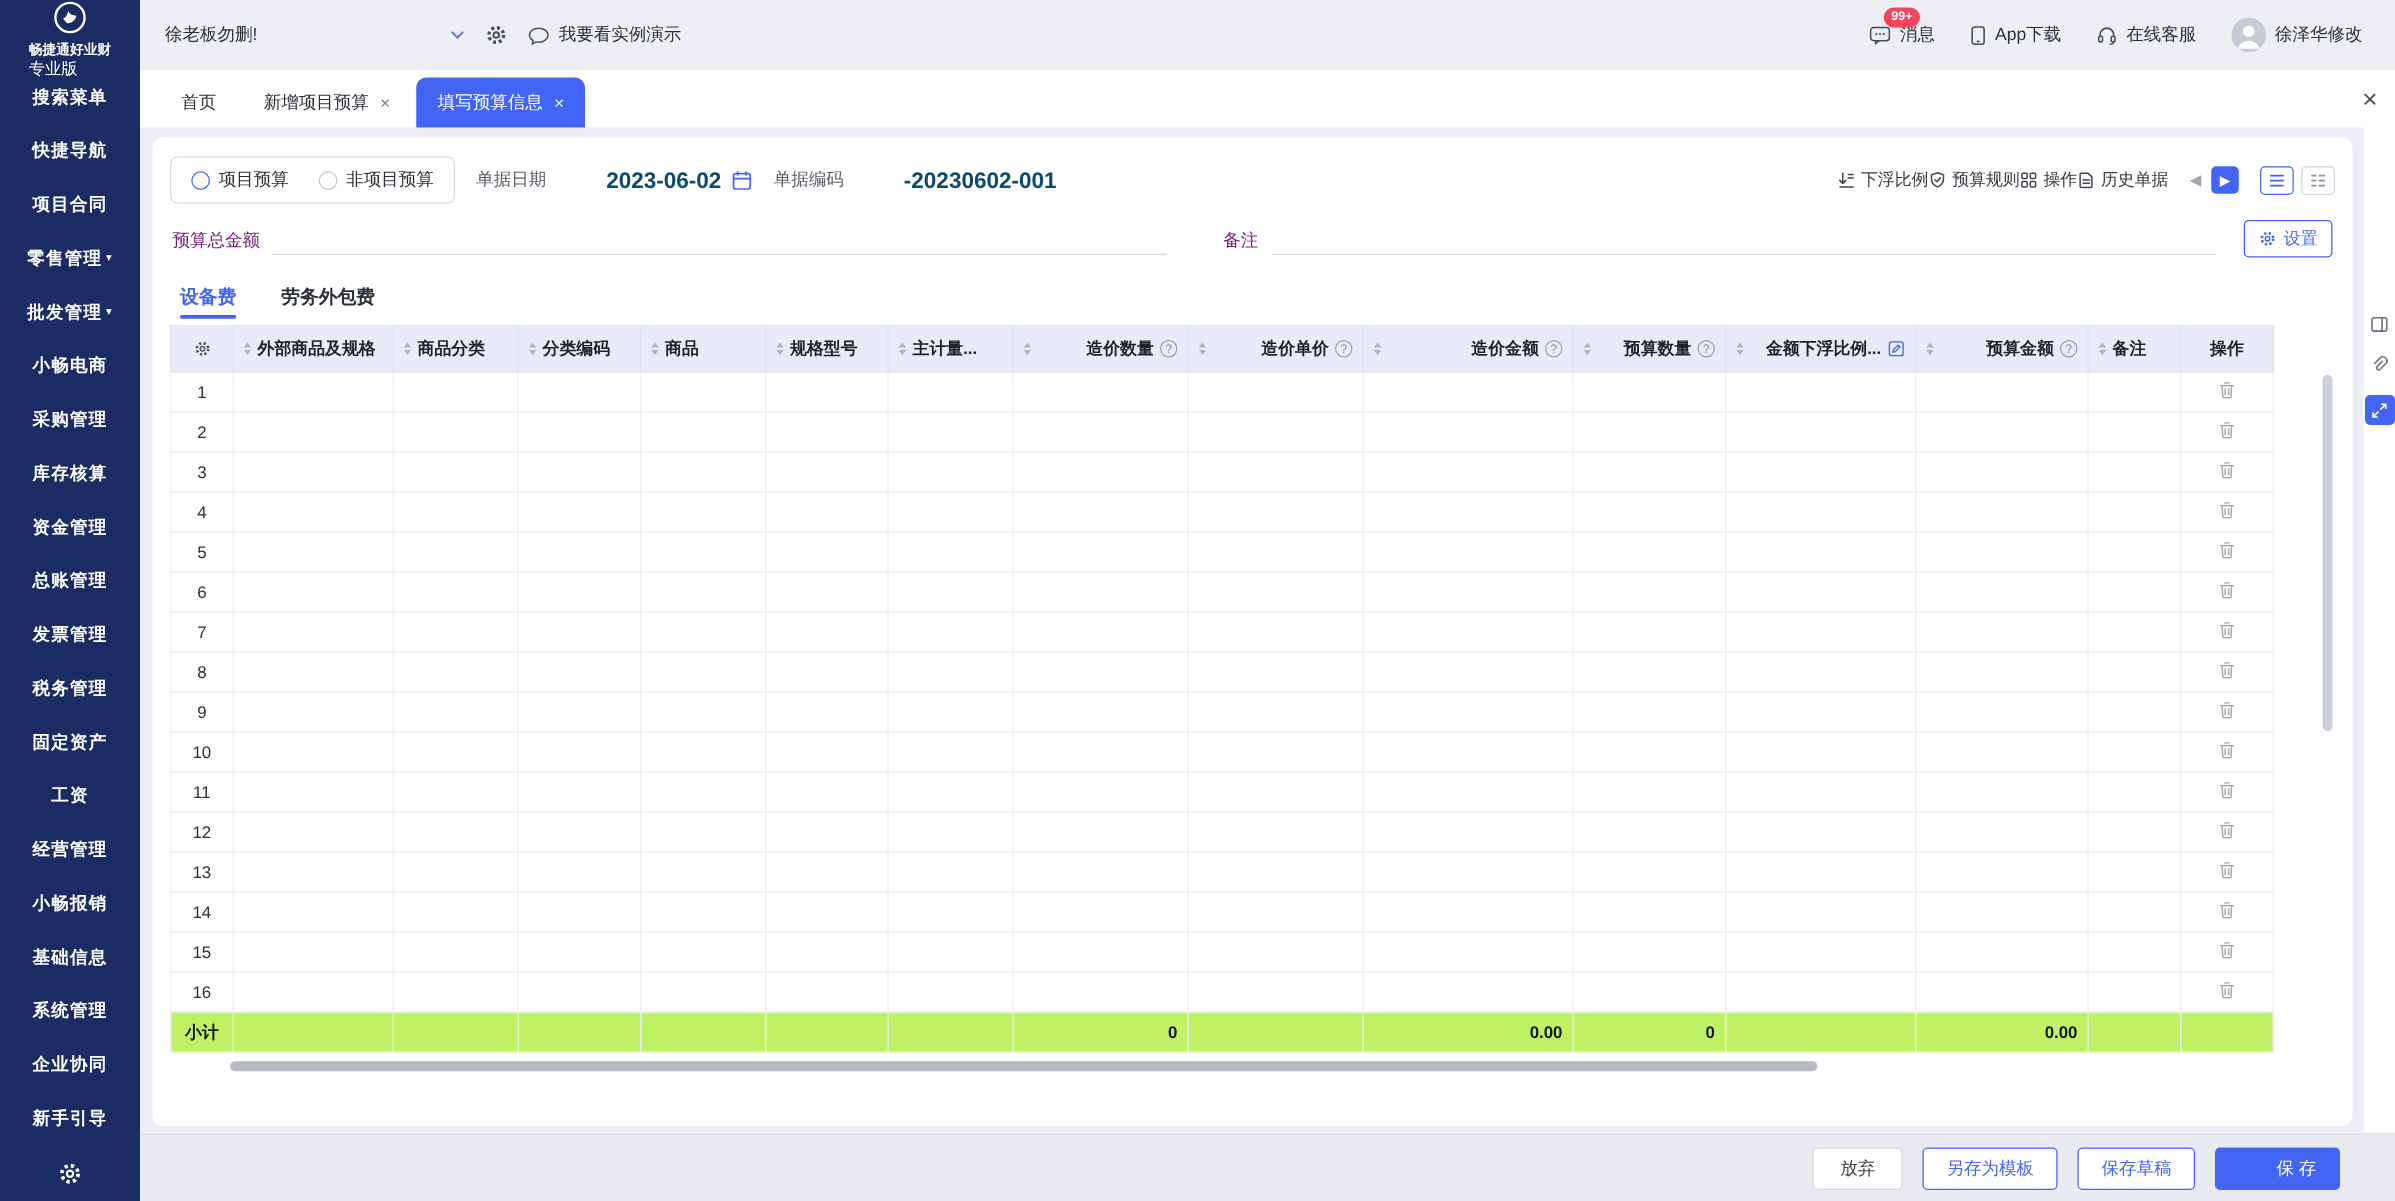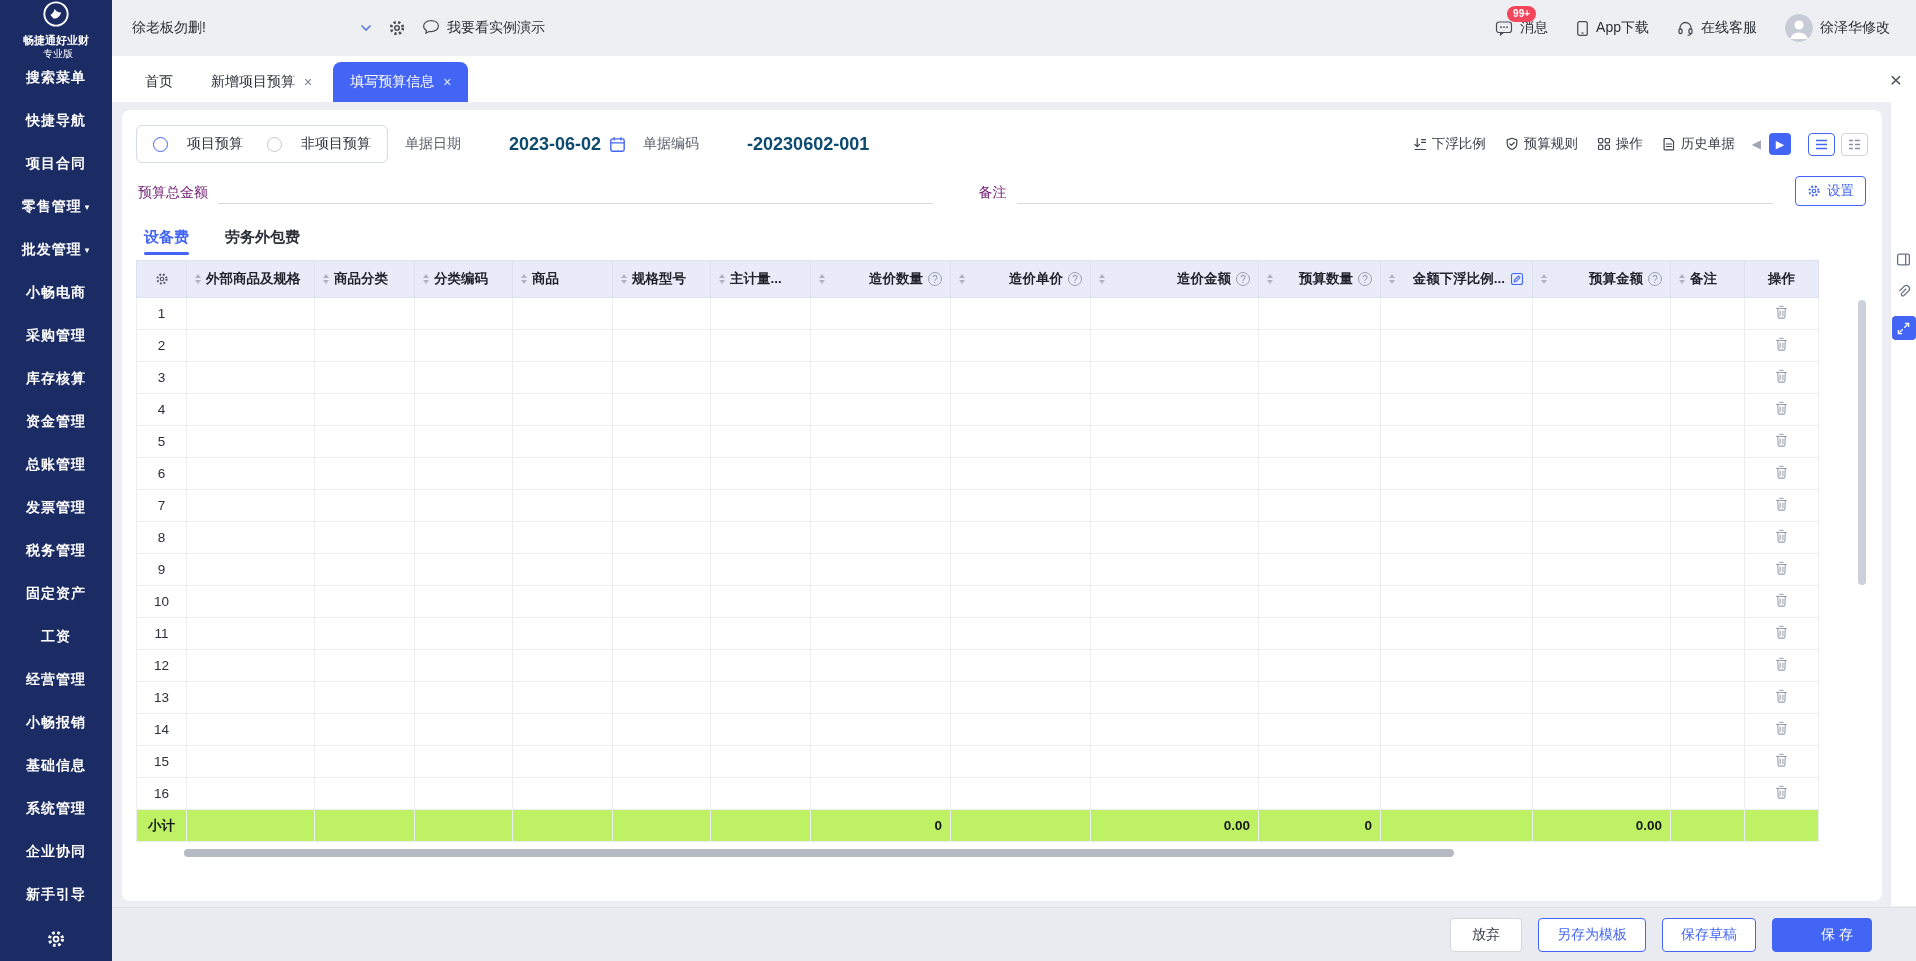--- a/index.html
+++ b/index.html
@@ -3,61 +3,61 @@
 <meta charset="utf-8">
 <style>
 * {box-sizing:border-box; margin:0; padding:0;}
 html,body {width:1916px; height:961px; overflow:hidden;}
 body {font-family:"Liberation Sans","DejaVu Sans",sans-serif; font-size:14px; color:#333; background:#eceef3; display:flex;}
 
 
 .sidebar {width:112px; background:#1b2b63; color:#fff; display:flex; flex-direction:column; flex-shrink:0;}
 .logo-area {height:52px; display:flex; align-items:center; gap:5px; padding:0 6px; cursor:pointer;flex-direction:column;}
 .logo-text {display:flex; flex-direction:column; font-weight:700; font-size:11px; line-height:1.3; white-space:nowrap;}
-.logo-text .sub {font-size:10px; font-weight:400;margin-left:20px;}
+.logo-text .sub {font-size:13px; font-weight:400;}
 .side-menu {flex:1; padding-top:4px; overflow:hidden;}
 .side-item {height:43px; display:flex; align-items:center; justify-content:center; font-size:14px; font-weight:600; cursor:pointer; letter-spacing:1px;}
 .side-item .caret {font-size:9px; margin-left:3px;}
 .side-gear {height:44px; display:flex; align-items:center; justify-content:center; cursor:pointer;}
 
 
 .main {flex:1; display:flex; flex-direction:column; min-width:0; position:relative;}
 
 
 .topbar {height:56px; background:#edeff3; display:flex; align-items:center; gap:16px; padding:0 26px 0 20px; flex-shrink:0;}
 .company-select {width:240px; display:flex; align-items:center; justify-content:space-between; cursor:pointer; color:#2b2f36;}
 .tb-ic {display:flex; cursor:pointer;}
-.demo {display:flex; align-items:flex-start; gap:7px; cursor:pointer; color:#2b2f36;}
+.demo {display:flex; align-items:flex-end; gap:7px; cursor:pointer; color:#2b2f36;}
 .top-right {margin-left:auto; display:flex; align-items:center; gap:28px;}
 .tr-item {display:flex; align-items:center; gap:7px; cursor:pointer; color:#2b2f36; position:relative;}
 .badge {position:absolute; top:-13px; left:12px; background:#f5455a; color:#fff; font-size:10px; line-height:1; padding:3px 6px; border-radius:9px; font-weight:700;}
 .avatar {width:28px; height:28px; border-radius:50%; overflow:hidden; display:flex;}
 
 
 .tabbar {height:46px; background:#fff; display:flex; align-items:center; padding:0 14px 0 16px; flex-shrink:0;}
 .tabs {display:flex; align-items:flex-end; gap:4px; height:100%;}
 .tab {height:40px; margin-top:6px; display:flex; align-items:center; gap:9px; padding:0 17px; cursor:pointer; font-size:14px; color:#2b2f36;}
 .tab.active {background:#4365f6; color:#fff; border-radius:8px 8px 0 0;}
 .tab-close {font-size:14px; color:#7a818c;}
 .tab.active .tab-close {color:#e8ecff;}
 .tabbar-close {margin-left:auto; font-size:21px; color:#4a4f57; cursor:pointer; line-height:1;}
 
 
 .workspace {flex:1; min-height:0; padding:8px 34px 6px 10px; display:flex;}
 .panel {flex:1; background:#fff; border-radius:8px; padding:10px 14px 0;}
 
 .doc-row {display:flex; align-items:center; gap:17px; height:48px;}
 .radio-box {border:1px solid #d7dbe4; border-radius:6px; height:38px; padding:0 16px; display:flex; align-items:center; gap:24px; background:#fff;}
-.radio {display:flex; align-items:center; gap:19px; cursor:pointer; font-size:14px; color:#2b2f36;}
+.radio {display:flex; align-items:center; gap:7px; cursor:pointer; font-size:14px; color:#2b2f36;}
 .radio-circle {width:15px; height:15px; border-radius:50%; border:1.5px solid #c3c7d0; background:#fff;}
 .radio.selected .radio-circle {border:1.5px solid #4365f6;}
 .doc-field {display:flex; align-items:center; gap:8px;}
 .dlabel {color:#5b6069;}
 .dvalue {font-weight:700; color:#0c4a6e; font-size:18px;margin-left:40px;}
-.tools {margin-left:auto; display:flex; align-items:center; gap:19px; font-size:13.5px; color:#353a42;}
+.tools {margin-left:auto; display:flex; align-items:center; font-size:13.5px; color:#353a42;}
 .tool {display:flex; align-items:center; gap:5px; cursor:pointer;}
 .tool-ic {display:inline-flex;}
 .nav-arrows {display:flex; align-items:center; gap:8px;}
 .arr-back {color:#a0a6b1; font-size:12px; cursor:pointer;}
 .arr-fwd {width:22px; height:22px; background:#4365f6; border-radius:4px; color:#fff; display:flex; align-items:center; justify-content:center; font-size:11px; cursor:pointer;}
 .view-toggles {display:flex; gap:6px;}
 .toggle {width:27px; height:23px; border:1px solid #d0d4dc; border-radius:4px; display:flex; align-items:center; justify-content:center; cursor:pointer; background:#fff;}
 .toggle.active {border-color:#4365f6;}
 
 .fields-row {display:flex; align-items:center; height:46px; gap:22px; padding:0 2px;}

